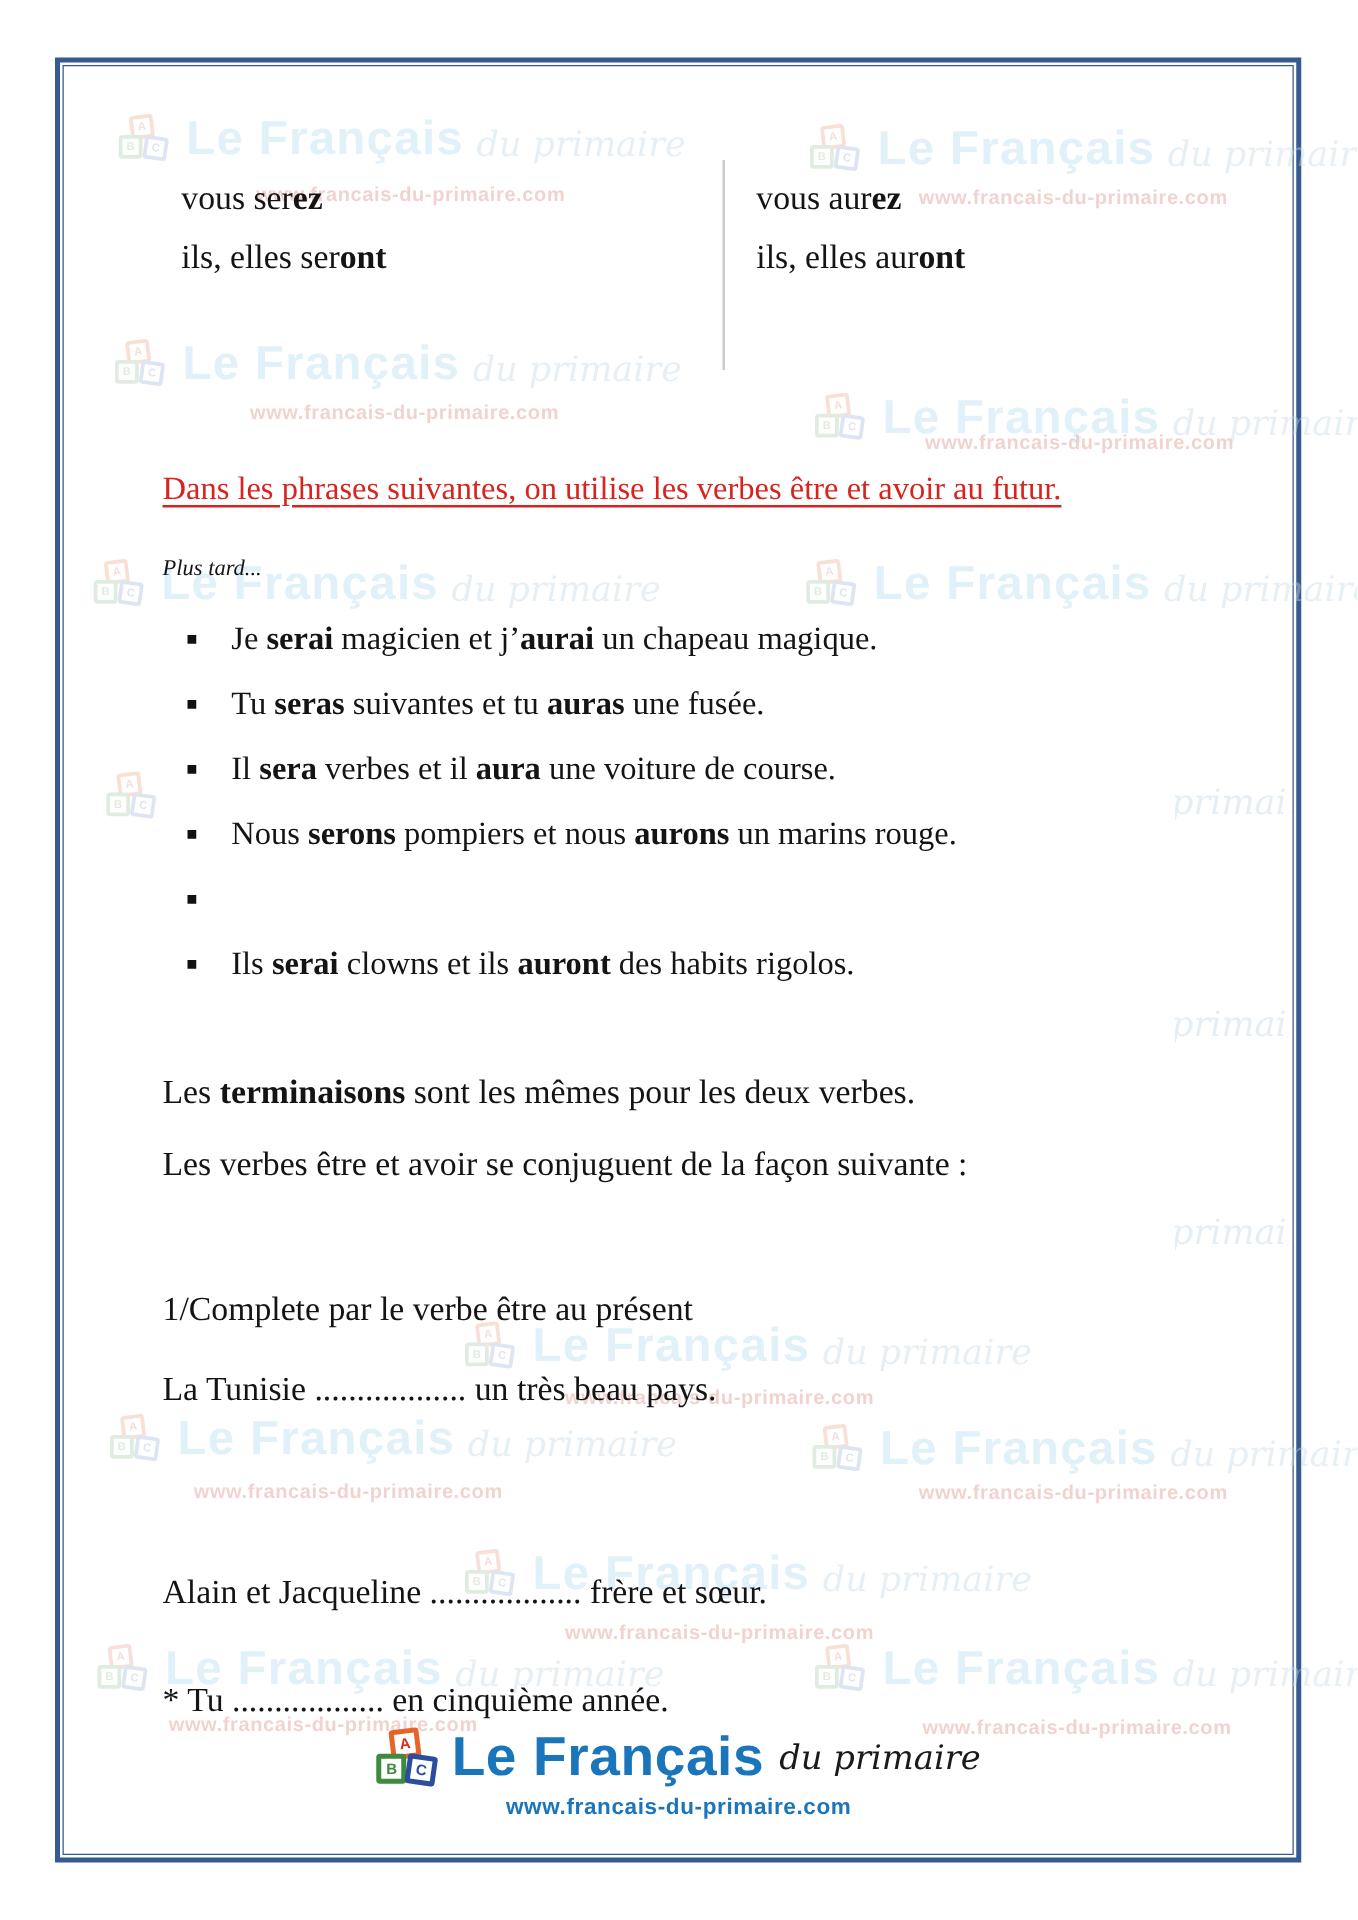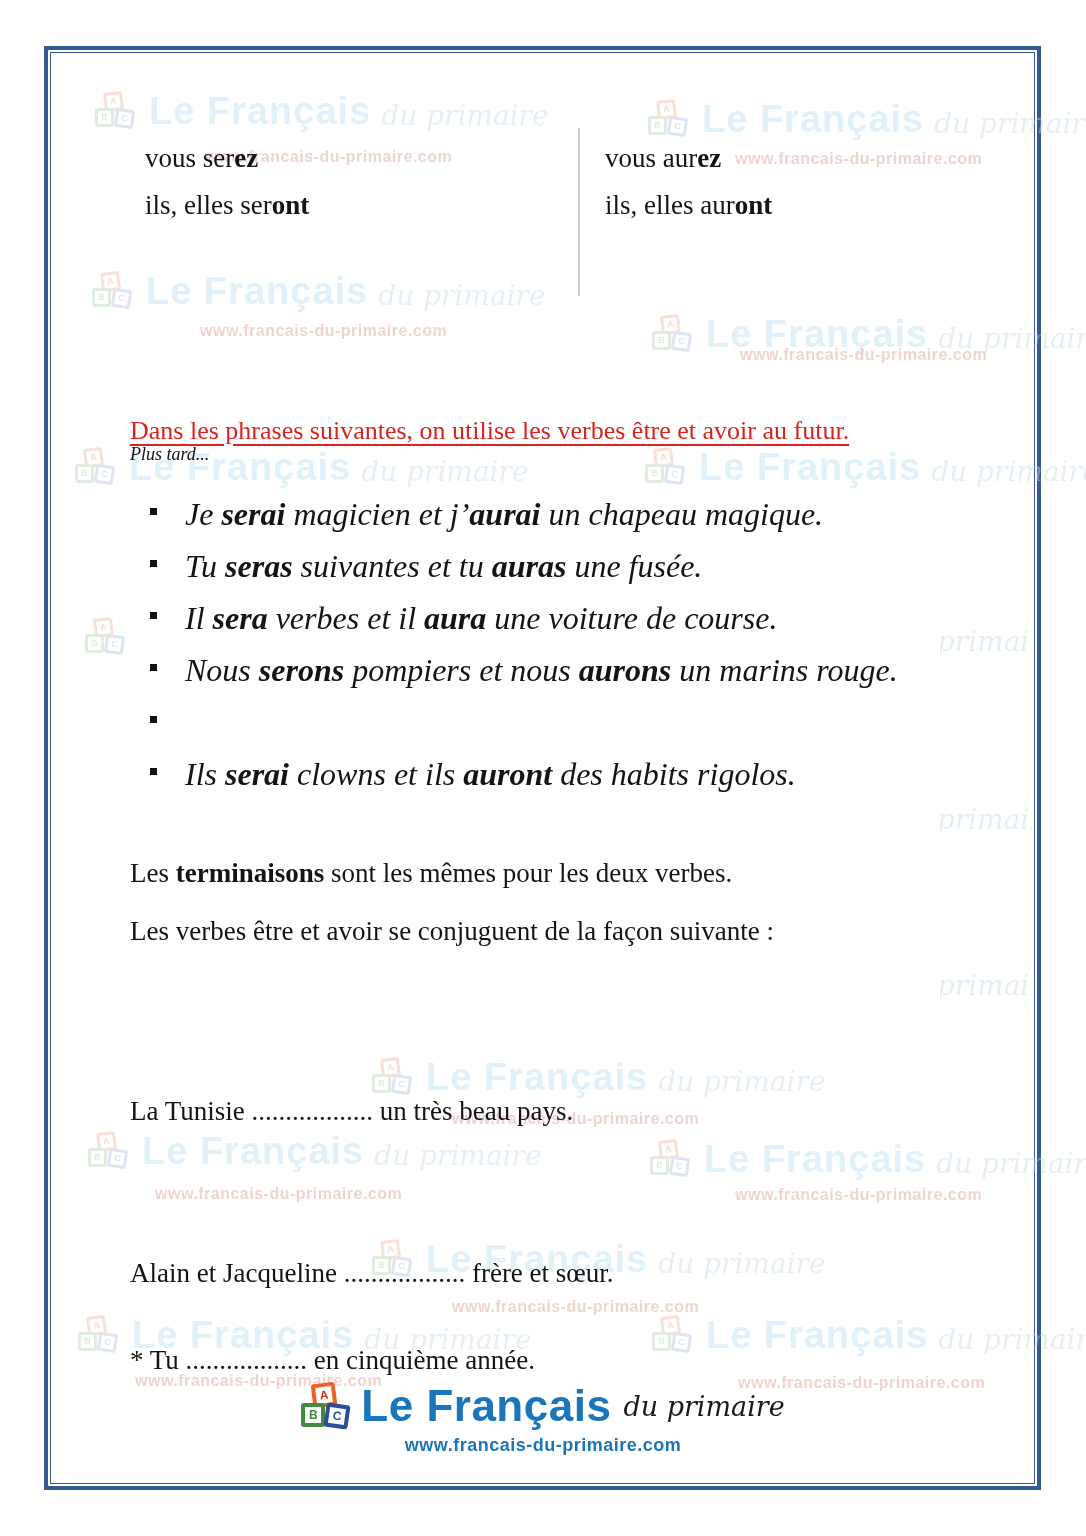--- a/index.html
+++ b/index.html
@@ -37,27 +37,26 @@
   .wm .cube-c{border-color:#b3c2e2;color:#b3c2e2;}
 
   
   .txt{position:absolute;font-size:27px;line-height:1.15;white-space:nowrap;}
   .b{font-weight:bold;}
   .divider{position:absolute;left:578px;top:128px;width:2px;height:168px;background:#cccccc;}
   .heading-red{
     position:absolute;left:130px;top:376px;font-size:26px;color:#d8241e;
     text-decoration:underline;text-decoration-thickness:2px;text-underline-offset:5px;
     white-space:nowrap;
-    margin-top:40px;
   }
   .intro{position:absolute;left:130px;top:444px;font-size:18px;font-style:italic;text-align:center;}
   .bullets{position:absolute;left:150px;top:496px;}
   .bullet-item{display:flex;align-items:flex-start;margin-bottom:21px;height:31px;}
   .bullet-marker{width:7px;height:7px;background:#111;margin-top:12px;flex:0 0 auto;}
-  .bullet-text{margin-left:28px;font-size:32px;white-space:nowrap;font-style:italic;}
+  .bullet-text{margin-left:28px;font-size:26px;white-space:nowrap;}
 
   
   .footer-logo{position:absolute;left:0;top:1383px;width:1086px;display:flex;flex-direction:column;align-items:center;}
   .footer-row{display:flex;align-items:center;gap:8px;}
   .footer-cubes{position:relative;width:52px;height:46px;}
   .footer-cubes .cube{width:16px;height:16px;font-size:12px;border-width:4px;}
   .footer-cubes .cube-a{left:11px;top:0;}
   .footer-cubes .cube-b{left:0;top:20px;}
   .footer-cubes .cube-c{left:24px;top:21px;}
   .footer-brand{font-family:"Liberation Sans",sans-serif;font-weight:bold;font-size:44px;color:#1b75bb;letter-spacing:0.5px;line-height:1;}
@@ -266,20 +265,21 @@
       </div>
       <div class="bullet-item">
         <div class="bullet-marker"></div>
         <div class="bullet-text"><span>Ils </span><span class="b">serai</span><span> clowns et ils </span><span class="b">auront</span><span> des habits rigolos.</span></div>
       </div>
     </div>
 
   <div class="txt" style="left:130px;top:916px;">Les verbes être et avoir se conjuguent de la façon suivante :</div>
   <div class="txt" style="left:130px;top:858px;"><span>Les </span><span class="b">terminaisons</span><span> sont les mêmes pour les deux verbes.</span></div>
 
+  <div class="txt" style="left:130px;top:1032px;">1/Complete par le verbe être au présent</div>
   <div class="txt" style="left:130px;top:1096px;">La Tunisie .................. un très beau pays.</div>
   <div class="txt" style="left:130px;top:1258px;">Alain et Jacqueline .................. frère et sœur.</div>
   <div class="txt" style="left:130px;top:1345px;">* Tu .................. en cinquième année.</div>
 
   <div class="footer-logo">
     <div class="footer-row">
       <div class="footer-cubes">
         <div class="cube cube-a">A</div>
         <div class="cube cube-b">B</div>
         <div class="cube cube-c">C</div>

